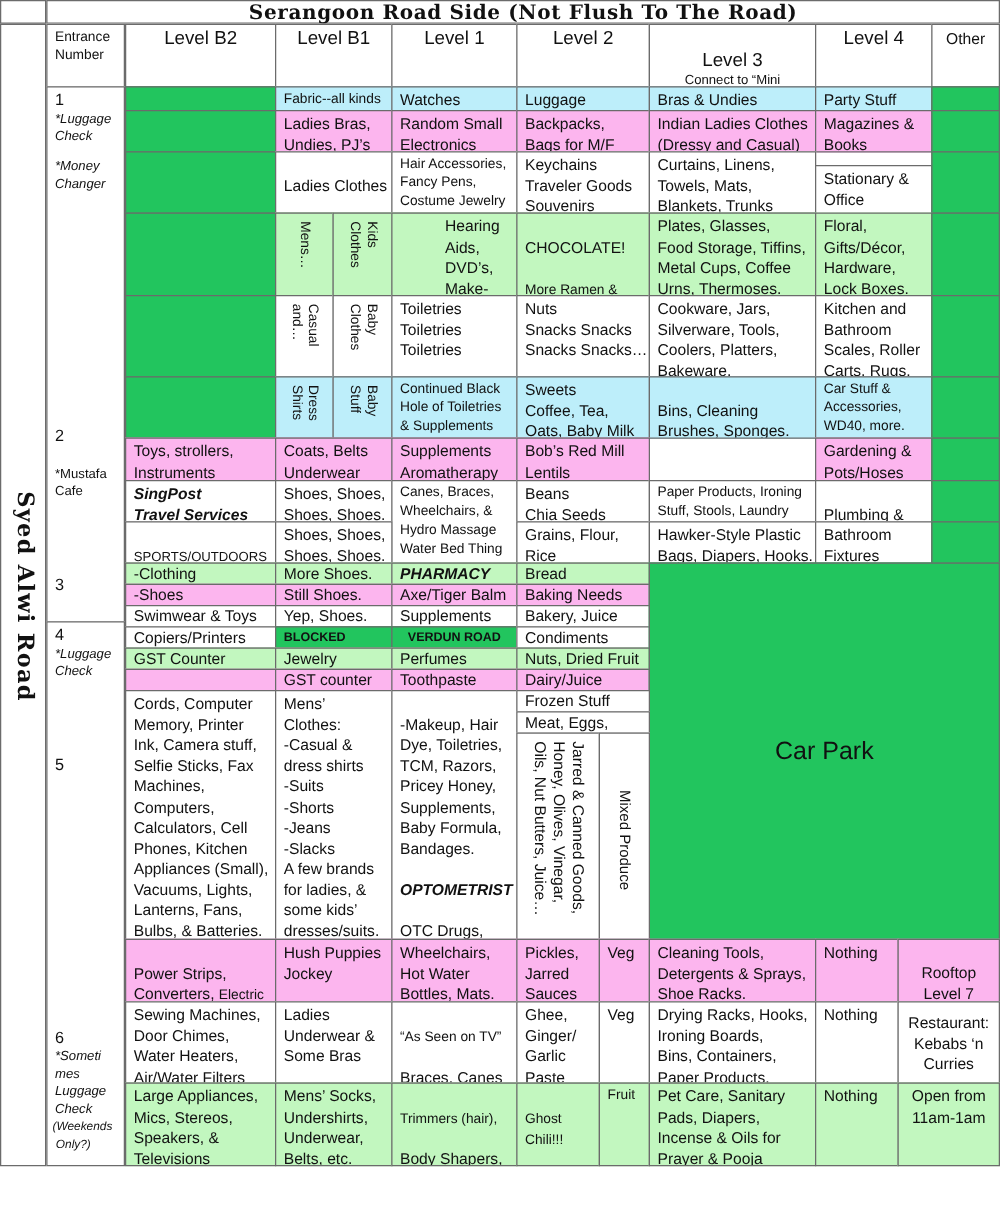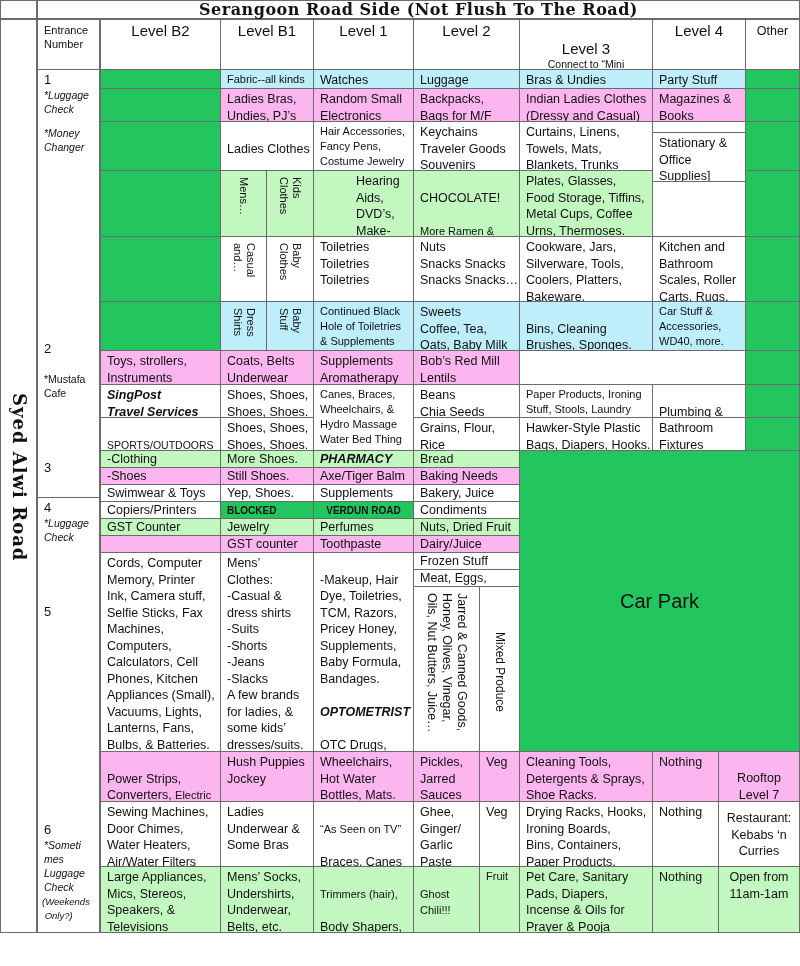--- a/index.html
+++ b/index.html
@@ -134,20 +134,24 @@
   <div class="cell green" style="left:413px;top:170px;width:107px;height:67px;">
     <span>CHOCOLATE!</span><br>
     <span class="small" style="white-space:pre-line;">More Ramen &amp;
 Noodles Than You
 Can Imagine</span>
   </div>
   <div class="cell green" style="left:519px;top:170px;width:134px;height:67px;">Plates, Glasses,
 Food Storage, Tiffins,
 Metal Cups, Coffee
 Urns, Thermoses.</div>
+  <div class="cell green" style="left:652px;top:170px;width:94px;height:67px;">Floral,
+Gifts/Décor,
+Hardware,
+Lock Boxes.</div>
   <div class="cell gray" style="left:745px;top:170px;width:55px;height:67px;"></div>
 
   <div class="cell gray" style="left:100px;top:236px;width:121px;height:66px;"></div>
   <div class="cell white vert" style="left:220px;top:236px;width:47px;height:66px;align-items:center;">Casual
 and…</div>
   <div class="cell white vert" style="left:266px;top:236px;width:48px;height:66px;align-items:center;">Baby
 Clothes</div>
   <div class="cell white" style="left:313px;top:236px;width:101px;height:66px;">Toiletries
 Toiletries
 Toiletries</div>
@@ -186,20 +190,22 @@
   <div class="cell gray" style="left:745px;top:301px;width:55px;height:50px;"></div>
 
   <div class="cell pink" style="left:100px;top:350px;width:121px;height:35px;">Toys, strollers,
 Instruments</div>
   <div class="cell pink" style="left:220px;top:350px;width:94px;height:35px;">Coats, Belts
 Underwear</div>
   <div class="cell pink" style="left:313px;top:350px;width:101px;height:35px;">Supplements
 Aromatherapy</div>
   <div class="cell pink" style="left:413px;top:350px;width:107px;height:35px;">Bob’s Red Mill
 Lentils</div>
+  <div class="cell pink" style="left:652px;top:350px;width:94px;height:35px;">Gardening &amp;
+Pots/Hoses</div>
   <div class="cell gray" style="left:745px;top:350px;width:55px;height:35px;"></div>
 
   <div class="cell white bi" style="left:100px;top:384px;width:121px;height:34px;">SingPost
 Travel Services</div>
   <div class="cell white" style="left:220px;top:384px;width:94px;height:34px;">Shoes, Shoes,
 Shoes, Shoes.</div>
   <div class="cell white small" style="left:313px;top:384px;width:101px;height:67px;">Canes, Braces,
 Wheelchairs, &amp;
 Hydro Massage
 Water Bed Thing</div>

